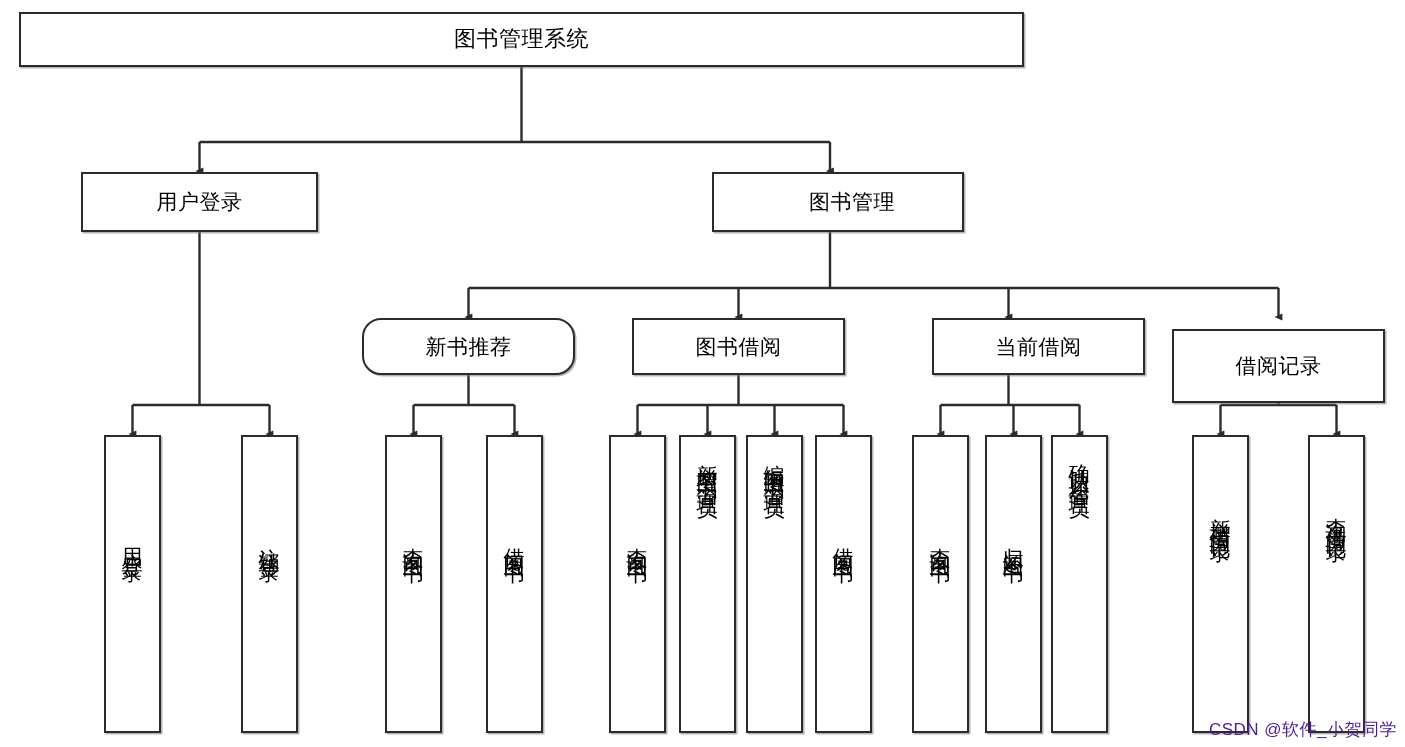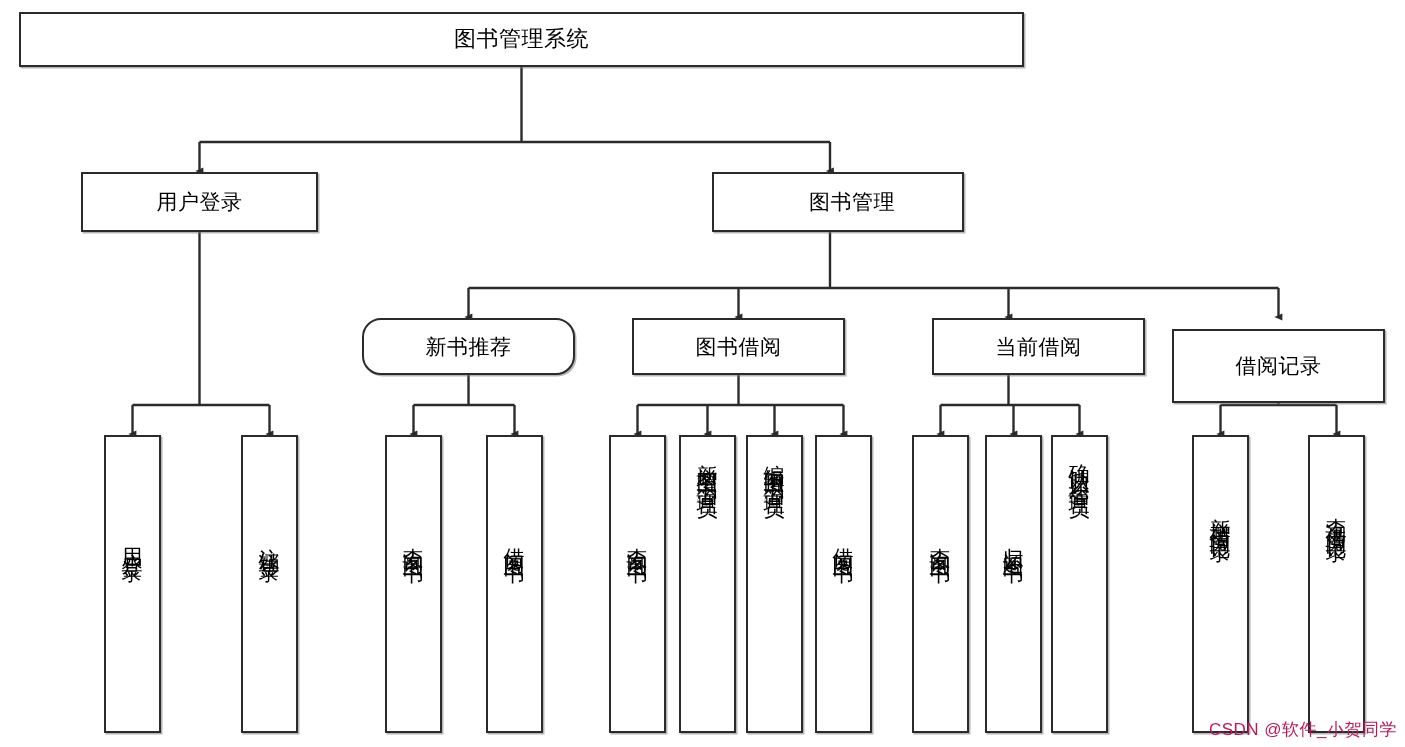--- a/index.html
+++ b/index.html
@@ -69,21 +69,21 @@
     margin-top: 58px;
   }
   .node-box.vertical.top .node-label {
     margin-top: 4px;
   }
   #watermark {
     position: absolute;
     right: 8px;
     bottom: 6px;
     font-size: 17px;
-    color: #be185d;
+    color: #4c1d95;
     letter-spacing: 0.5px;
     white-space: nowrap;
     pointer-events: none;
   }
 </style>
 </head>
 <body>
 
 <div id="diagram-root">
 

